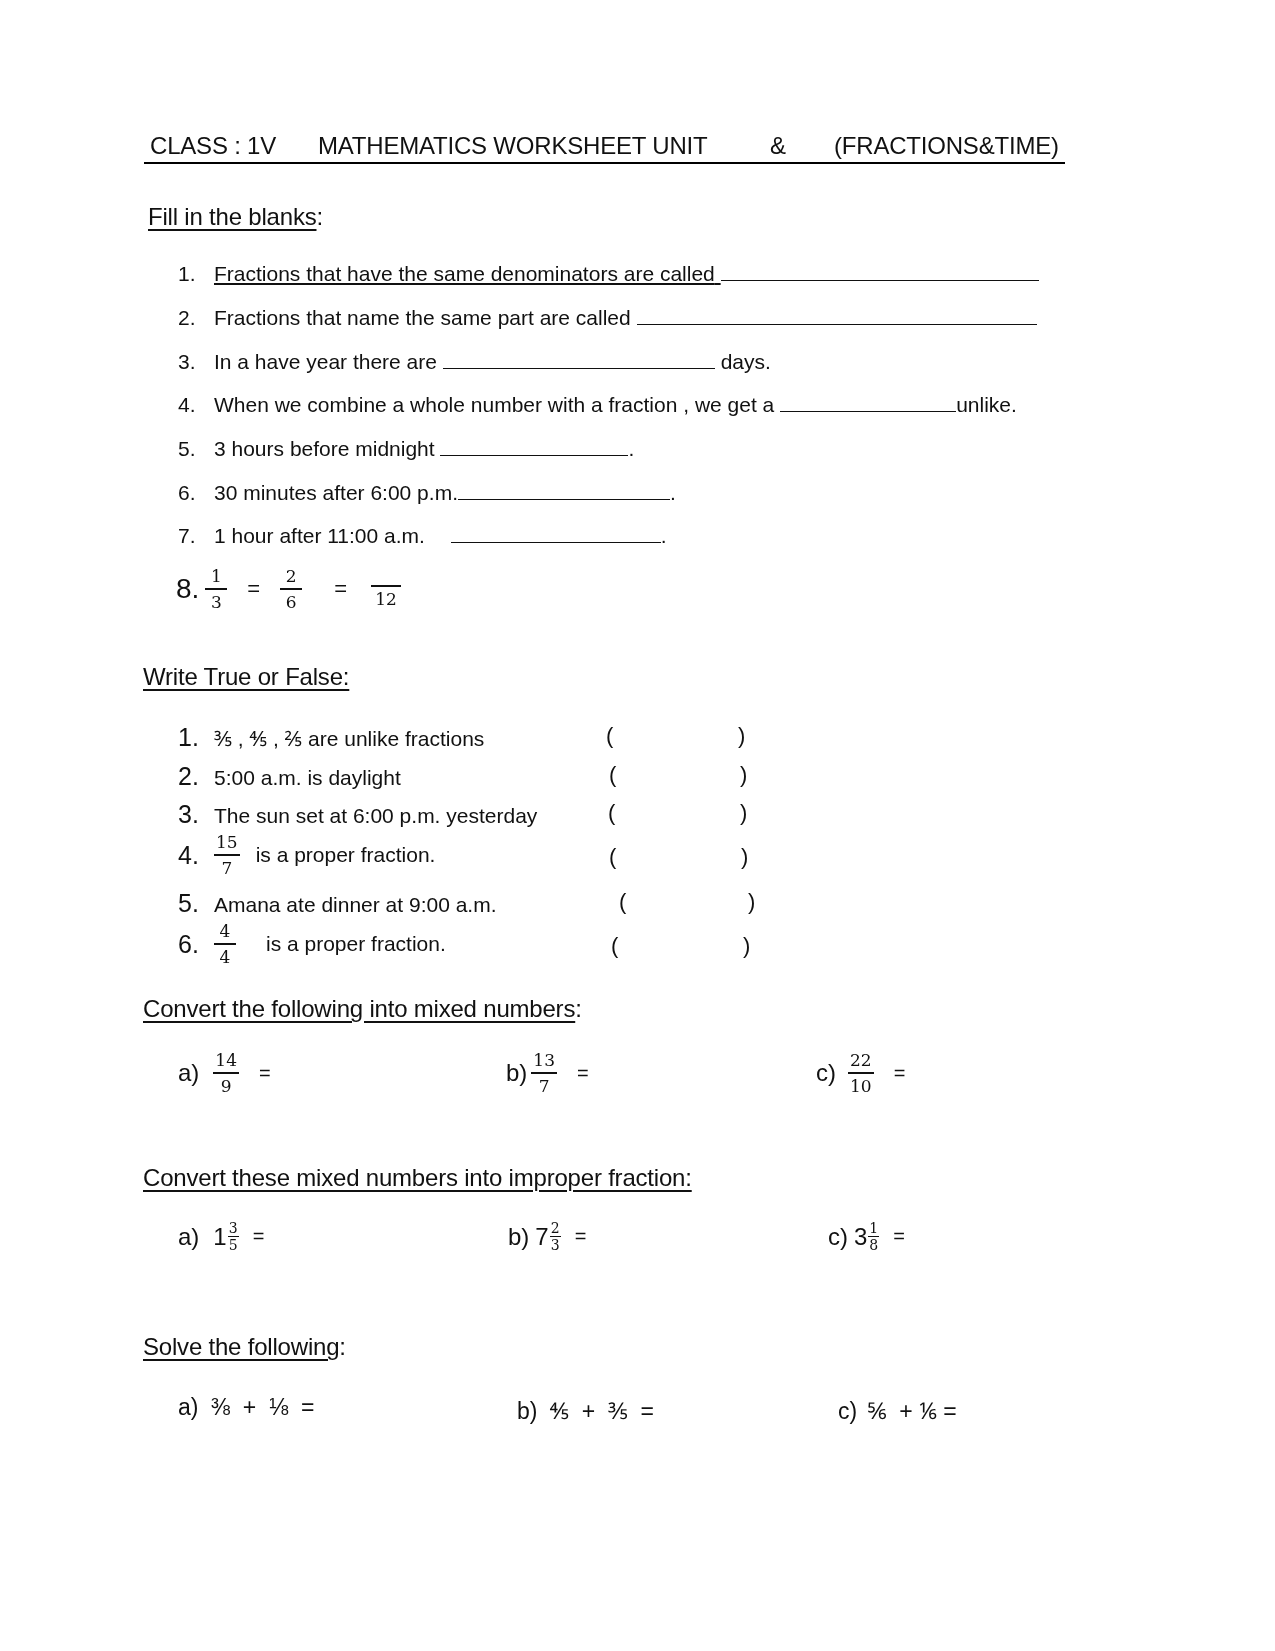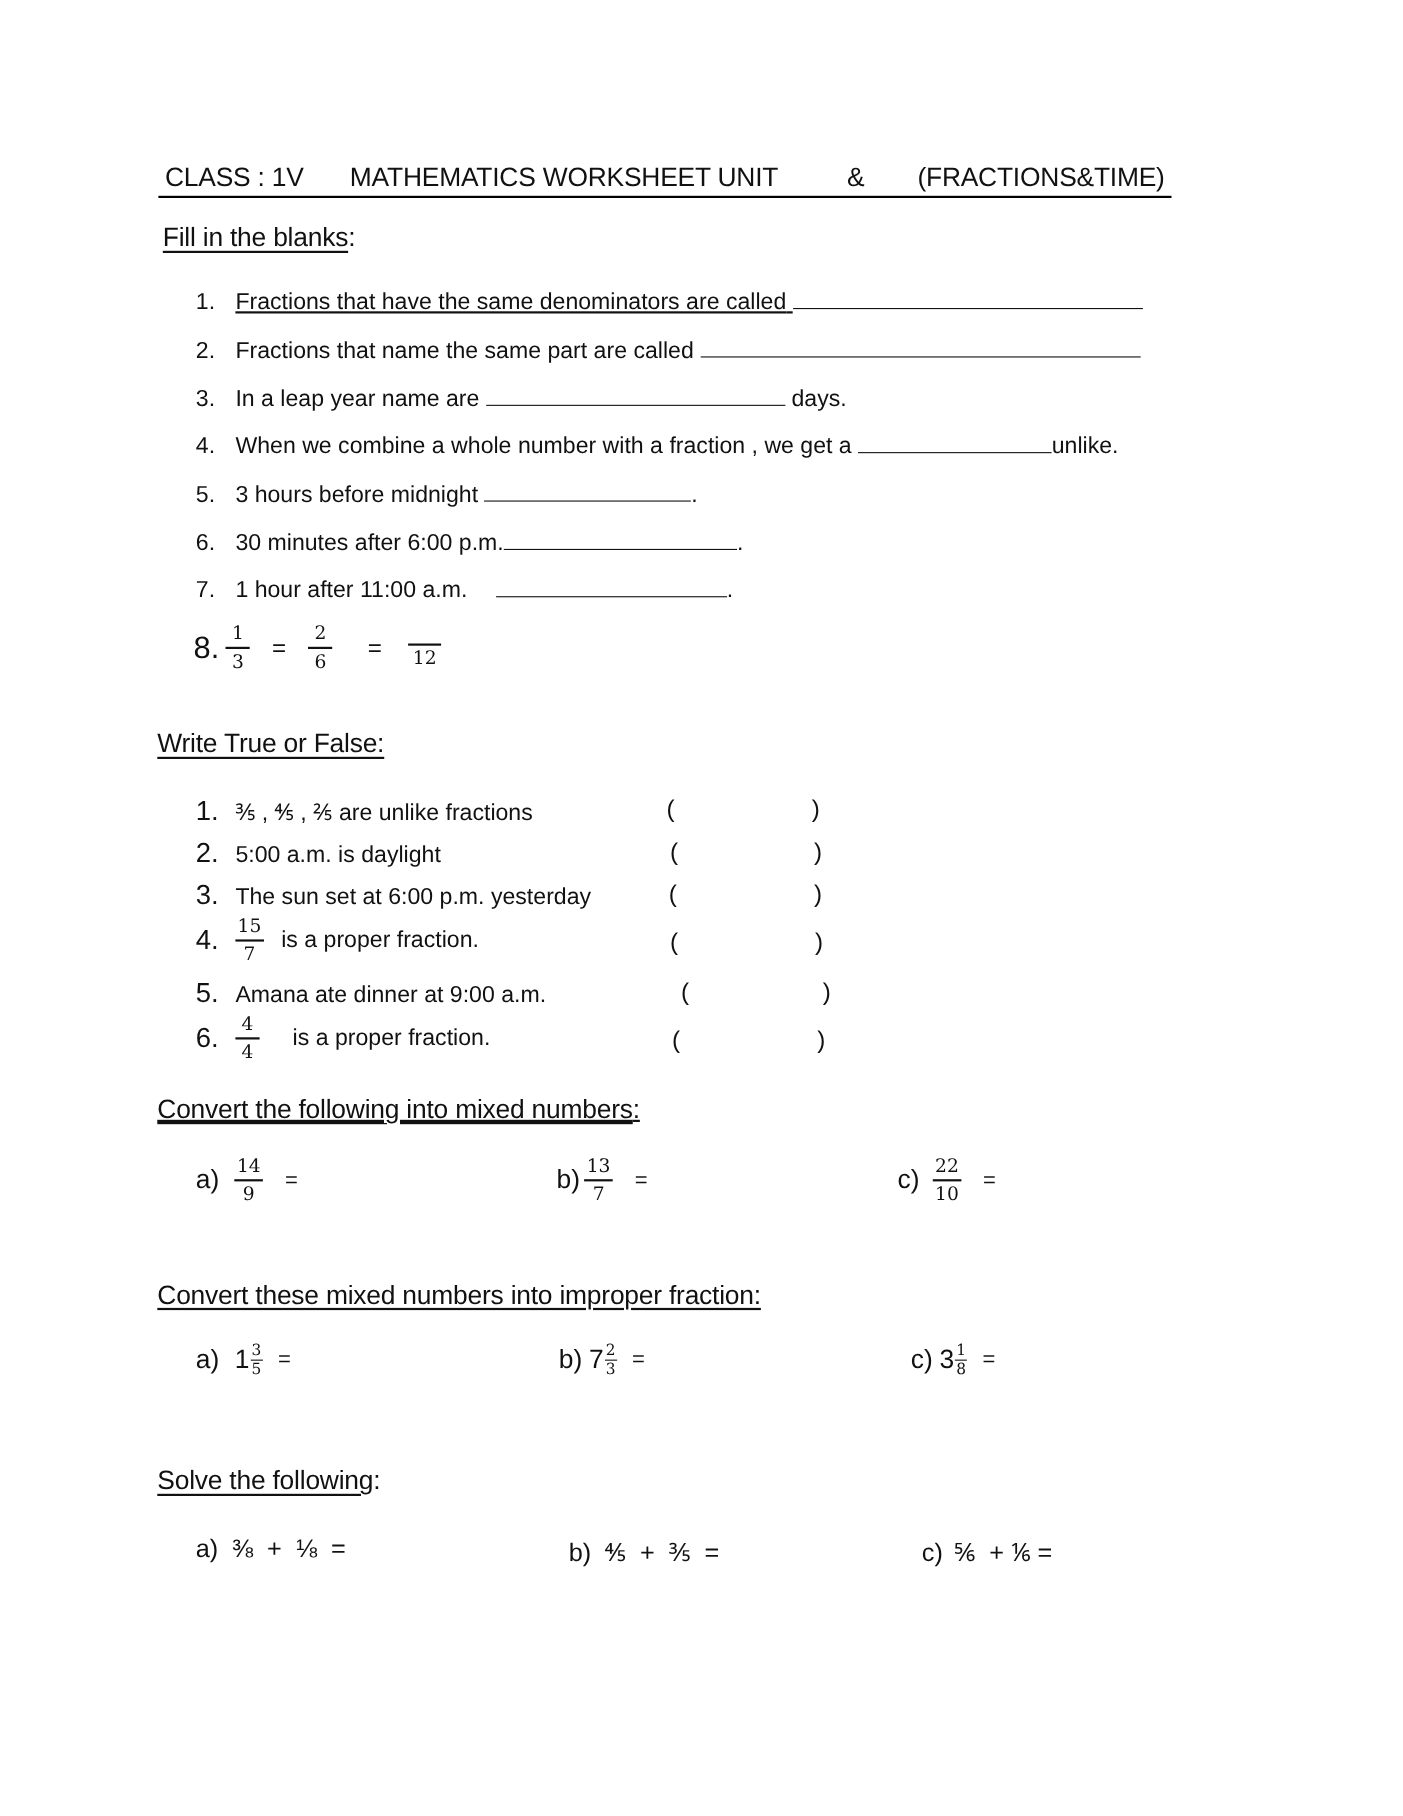--- a/index.html
+++ b/index.html
@@ -1,19 +1,19 @@
 <!DOCTYPE html>
 <html><head>
 <meta charset="utf-8">
 <style>
   html, body { margin:0; padding:0; background:#ffffff; }
   body { width:1275px; height:1651px; position:relative; overflow:hidden;
          font-family:"Liberation Sans", sans-serif; color:#111; }
   .abs { position:absolute; white-space:nowrap; }
-  .title { left:150px; top:148px; font-size:24px; letter-spacing:-0.3px;
+  .title { left:150px; top:132px; font-size:24px; letter-spacing:-0.3px;
            border-bottom:2px solid #000; padding:0 6px 2px 6px; left:144px; }
   .title span { display:inline-block; }
   .hdr { font-size:24px; letter-spacing:-0.2px; }
   .u { text-decoration:underline; text-decoration-thickness:2px; text-underline-offset:4px; }
   .q { font-size:21px; }
   .num { display:inline-block; width:36px; }
   .blank { display:inline-block; border-bottom:1.5px solid #111; height:18px; vertical-align:baseline; }
   .frac { display:inline-flex; flex-direction:column; align-items:center; vertical-align:middle;
           font-family:"DejaVu Serif", serif; font-size:17px; line-height:20px; margin:0 6px; }
   .frac .n { padding:0 2px 2px 2px; border-bottom:2px solid #111; min-width:18px; text-align:center; }
@@ -39,21 +39,21 @@
 
 <div class="abs q" style="left:178px; top:262px;text-decoration:underline;">
   <span class="num">1.</span><span>Fractions that have the same denominators are called</span>
   <span class="blank" style="width:318px;"></span>
 </div>
 <div class="abs q" style="left:178px; top:306px;">
   <span class="num">2.</span><span>Fractions that name the same part are called</span>
   <span class="blank" style="width:400px;"></span>
 </div>
 <div class="abs q" style="left:178px; top:350px;">
-  <span class="num">3.</span><span>In a leap year name are</span>
+  <span class="num">3.</span><span>In a have year there are</span>
   <span class="blank" style="width:272px;"></span>
   <span>days.</span>
 </div>
 <div class="abs q" style="left:178px; top:393px;">
   <span class="num">4.</span><span>When we combine a whole number with a fraction , we get a</span>
   <span class="blank" style="width:176px;"></span><span>unlike.</span>
 </div>
 <div class="abs q" style="left:178px; top:437px;">
   <span class="num">5.</span><span>3 hours before midnight</span>
   <span class="blank" style="width:188px;"></span><span>.</span>
@@ -127,21 +127,21 @@
 <div class="abs paren" style="left:609px; top:844px;">(</div>
 <div class="abs paren" style="left:741px; top:844px;">)</div>
 <div class="abs" style="left:622px; top:847px; width:112px; height:26px;"></div>
 <div class="abs paren" style="left:619px; top:889px;">(</div>
 <div class="abs paren" style="left:748px; top:889px;">)</div>
 <div class="abs" style="left:632px; top:892px; width:110px; height:26px;"></div>
 <div class="abs paren" style="left:611px; top:933px;">(</div>
 <div class="abs paren" style="left:743px; top:933px;">)</div>
 <div class="abs" style="left:624px; top:936px; width:112px; height:26px;"></div>
 
-<div class="abs hdr" style="left:143px; top:995px;text-decoration:underline;">
+<div class="abs hdr" style="left:143px; top:995px;">
   <span class="u">Convert the following into mixed numbers</span><span>:</span>
 </div>
 
 <div class="abs" style="left:178px; top:1050px; display:flex; align-items:center; font-size:24px;">
   <span>a)</span>
   <span class="frac" style="margin-left:14px;">
       <span class="n">14</span>
       <span class="d">9</span>
     </span>
   <span class="eq" style="font-size:20px;">=</span>

